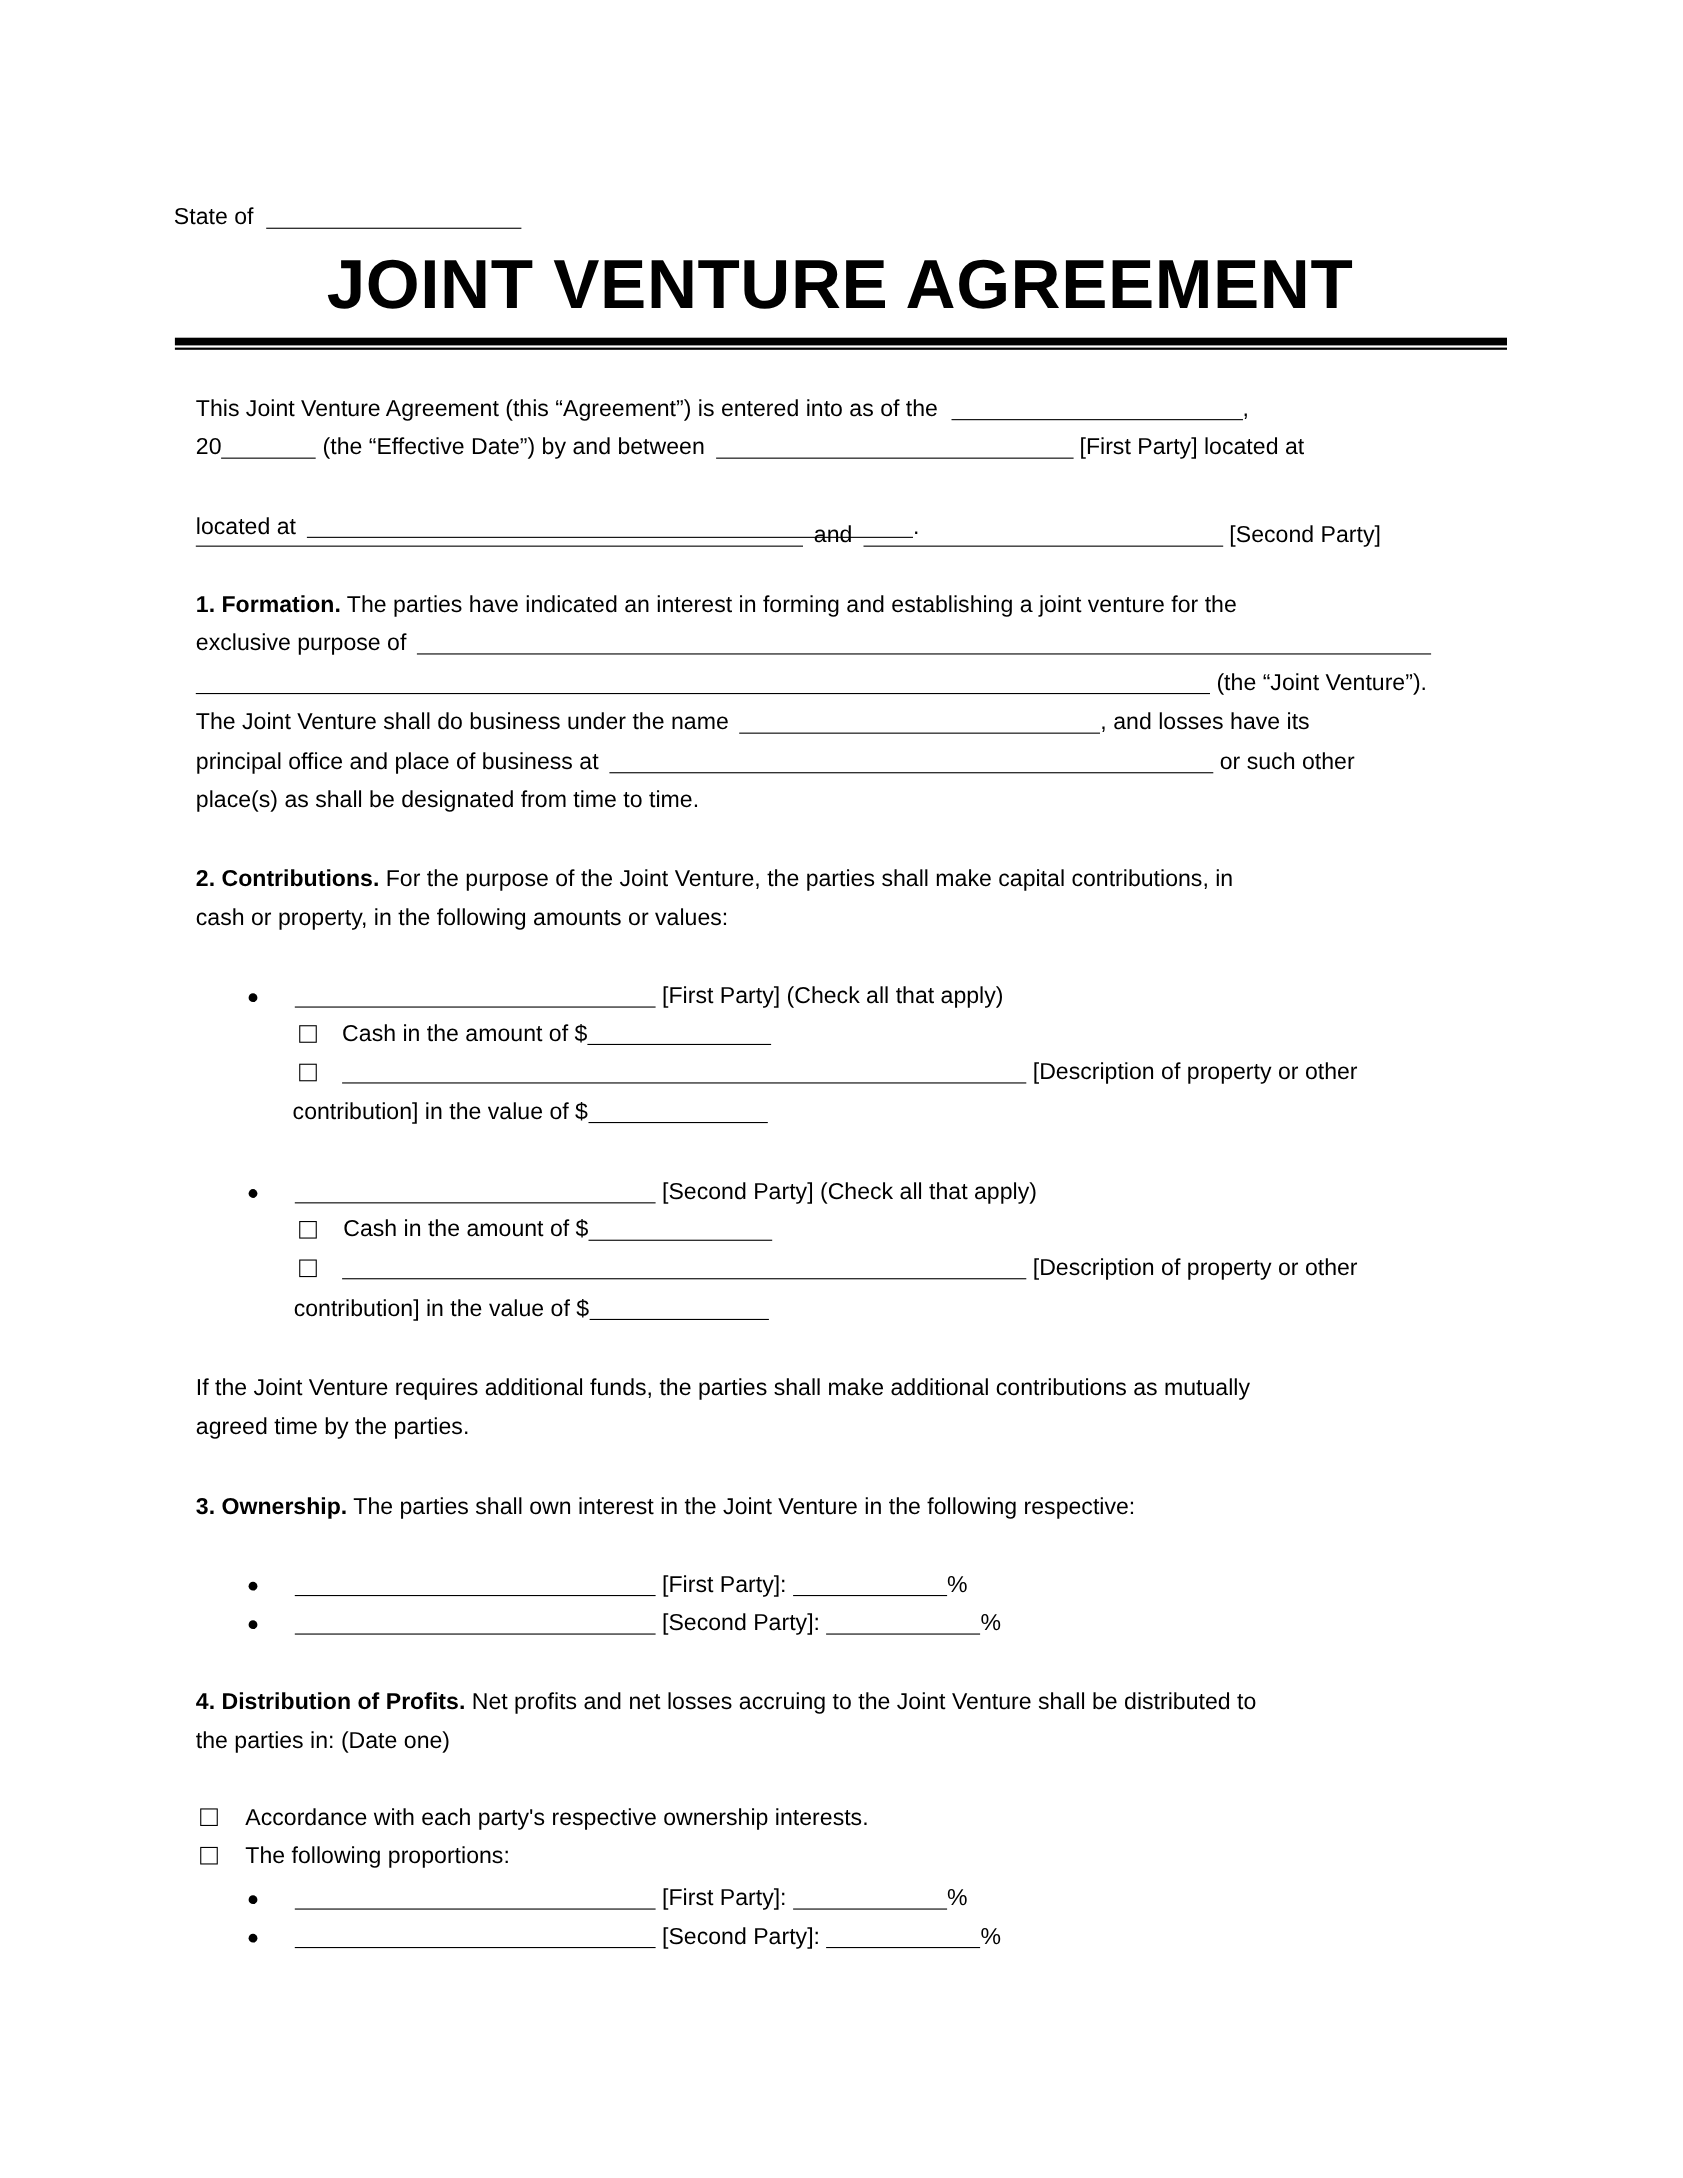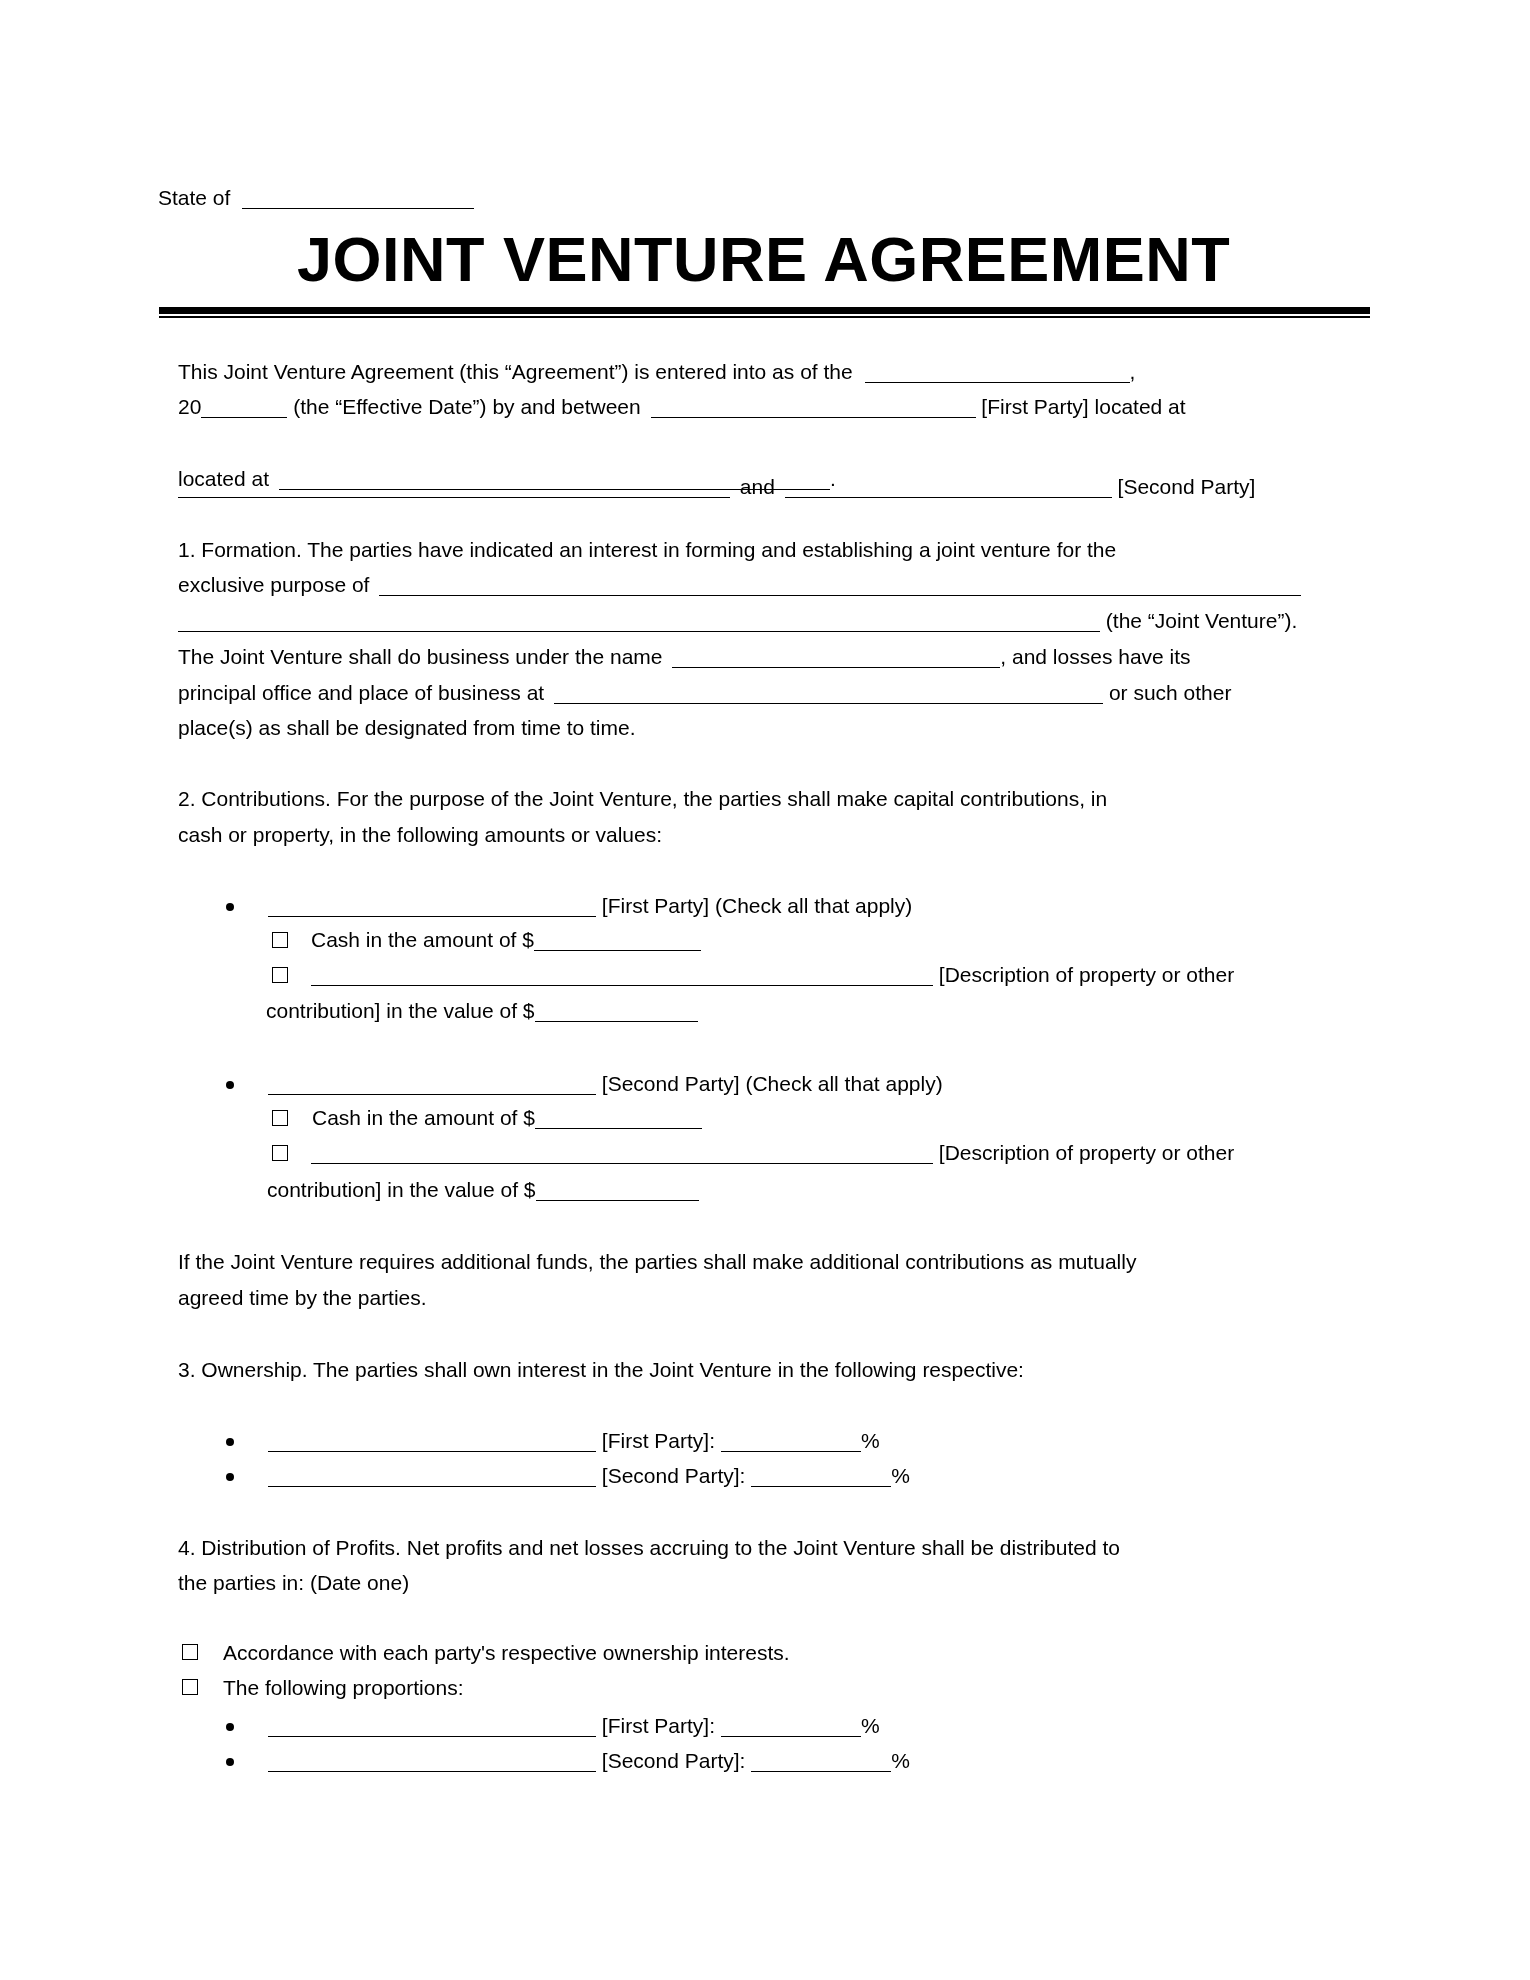--- a/index.html
+++ b/index.html
@@ -1,20 +1,20 @@
 <!DOCTYPE html>
 <html><head>
 <meta charset="utf-8">
 <style>
   html, body { margin: 0; padding: 0; background: #ffffff; }
   body { width: 1530px; height: 1980px; position: relative; overflow: hidden;
          font-family: "Liberation Sans", sans-serif; color: #000; }
   .ln { position: absolute; white-space: nowrap; font-size: 21px; line-height: 24px; letter-spacing: 0; }
   .blank { display: inline-block; border-bottom: 1.6px solid #000; height: 20px; vertical-align: baseline; margin-bottom: -4px; }
-  .b { font-weight: normal; }
+  .b { font-weight: bold; }
   .state { position: absolute; left: 158px; top: 186px; font-size: 21px; line-height: 24px; white-space: nowrap; }
   .title { position: absolute; left: 297px; top: 226px; width: 950px; font-size: 63px; font-weight: bold;
            line-height: 66px; white-space: nowrap; letter-spacing: 0.5px; }
   .rule-thick { position: absolute; left: 159px; top: 307px; width: 1211px; height: 7px; background: #000; }
   .rule-thin { position: absolute; left: 159px; top: 316px; width: 1211px; height: 2px; background: #000; }
   .bullet { position: absolute; width: 8px; height: 8px; border-radius: 50%; background: #000; }
   .chk { position: absolute; width: 16px; height: 16px; border: 1.4px solid #000; box-sizing: border-box; }
 </style>
 </head>
 <body>

